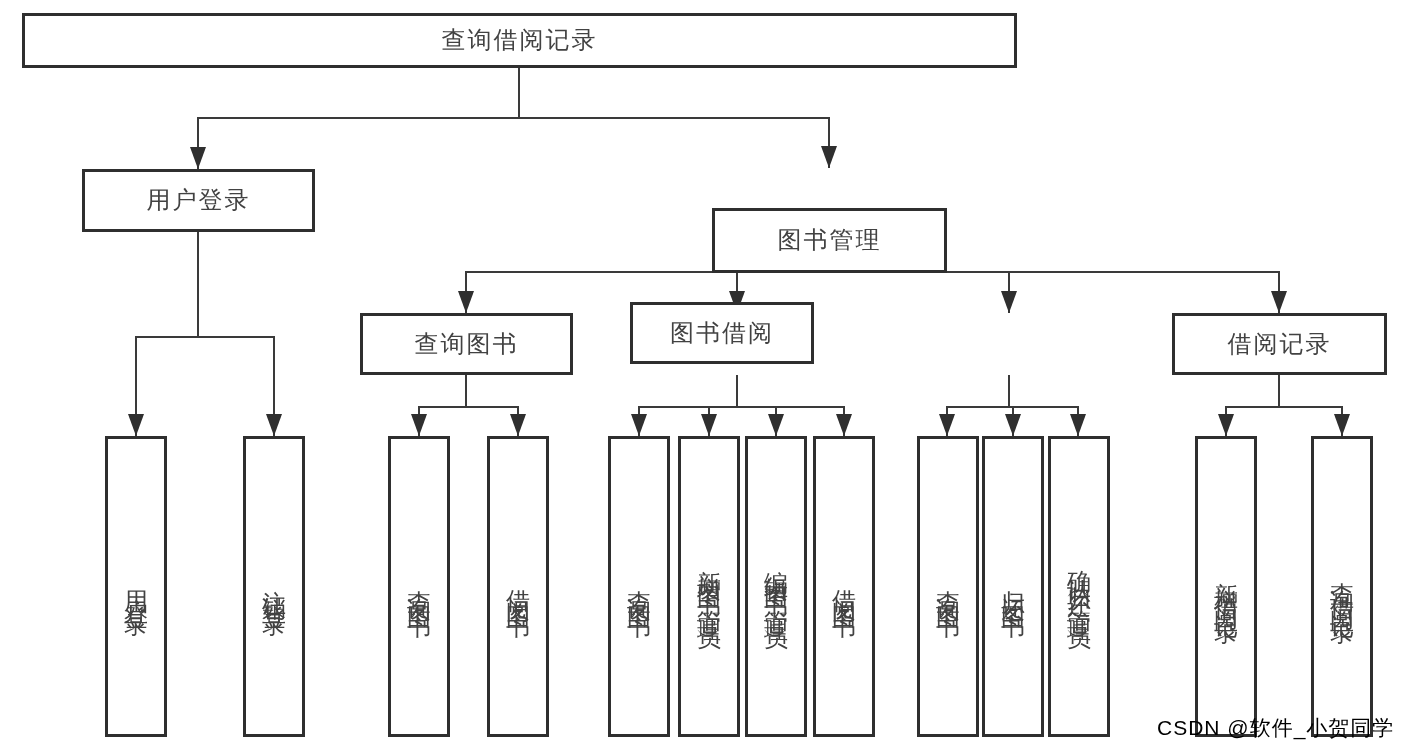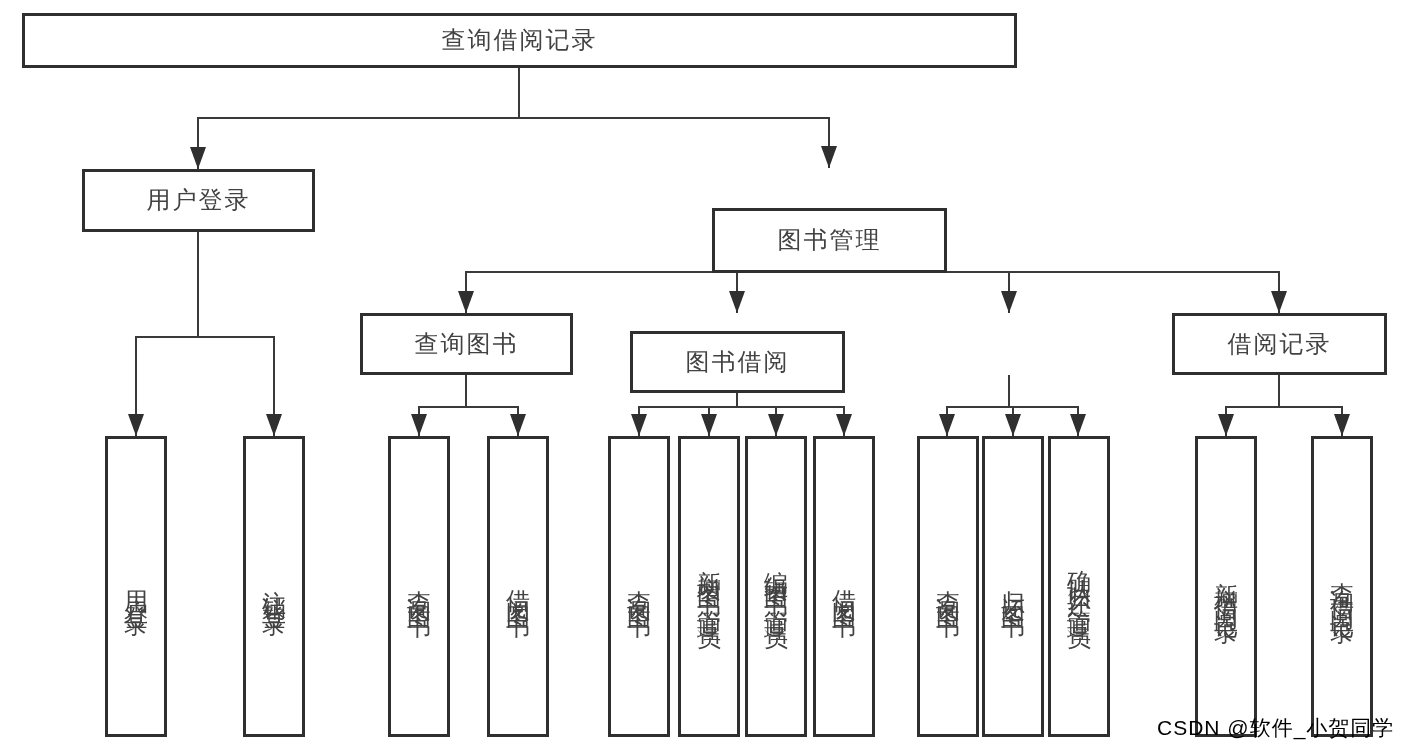--- a/index.html
+++ b/index.html
@@ -94,21 +94,21 @@
   <div class="arrow" style="left:1218px; top:414px;"></div>
   <div class="vline" style="left:1341px; top:406px; height:30px;"></div>
   <div class="arrow" style="left:1334px; top:414px;"></div>
 
   <div class="node" style="left:22px; top:13px; width:995px; height:55px;">查询借阅记录</div>
 
   <div class="node" style="left:82px; top:169px; width:233px; height:63px;">用户登录</div>
   <div class="node" style="left:712px; top:168px; width:235px; height:65px;margin-top:40px;">图书管理</div>
 
   <div class="node" style="left:360px; top:313px; width:213px; height:62px;">查询图书</div>
-  <div class="node" style="left:630px; top:331px; width:215px; height:62px;">图书借阅</div>
+  <div class="node" style="left:630px; top:302px; width:184px; height:62px;">图书借阅</div>
   <div class="node" style="left:1172px; top:313px; width:215px; height:62px;">借阅记录</div>
 
   <div class="node node--v" style="left:105px; top:436px; width:62px; height:301px;">用户登录</div>
   <div class="node node--v" style="left:243px; top:436px; width:62px; height:301px;">注销登录</div>
 
   <div class="node node--v" style="left:388px; top:436px; width:62px; height:301px;">查询图书</div>
   <div class="node node--v" style="left:487px; top:436px; width:62px; height:301px;">借阅图书</div>
 
   <div class="node node--v" style="left:608px; top:436px; width:62px; height:301px;">查询图书</div>
   <div class="node node--v" style="left:678px; top:436px; width:62px; height:301px;">新增图书（管理员）</div>

